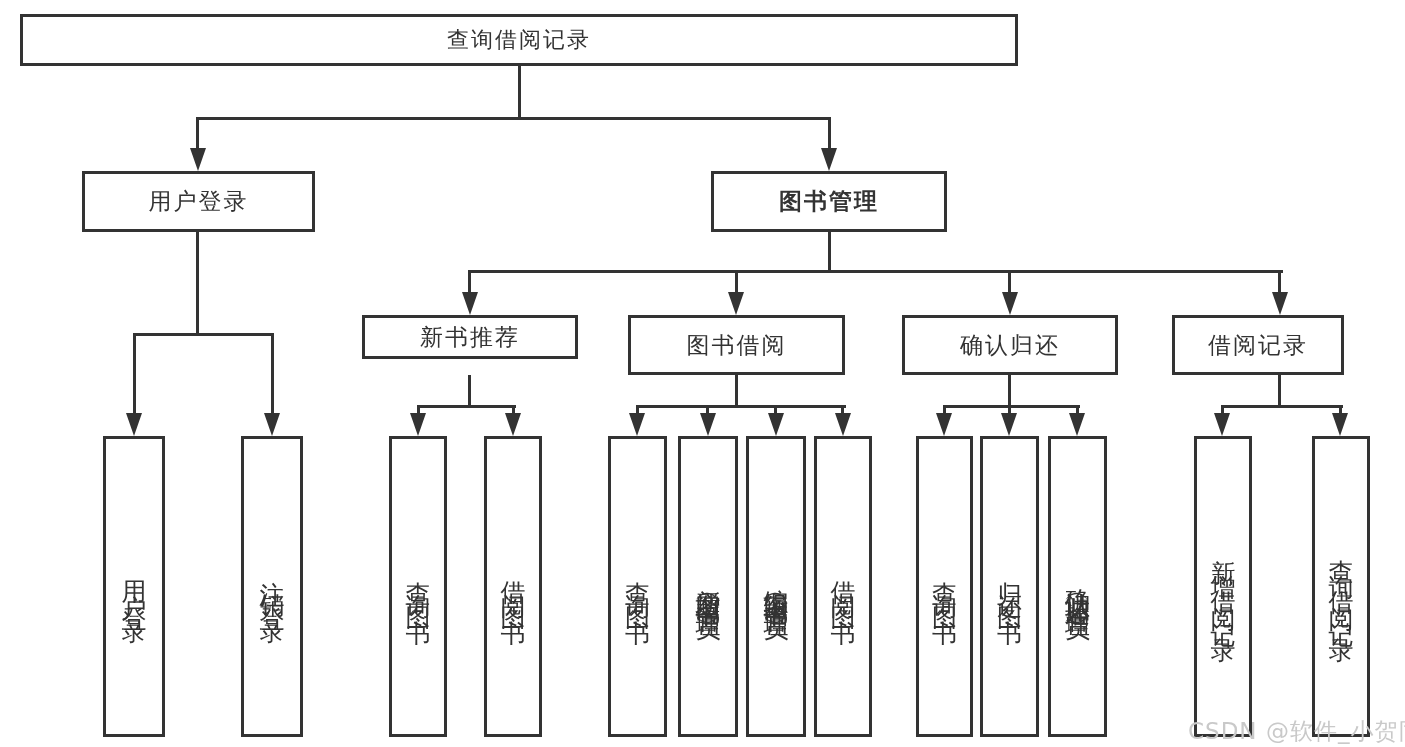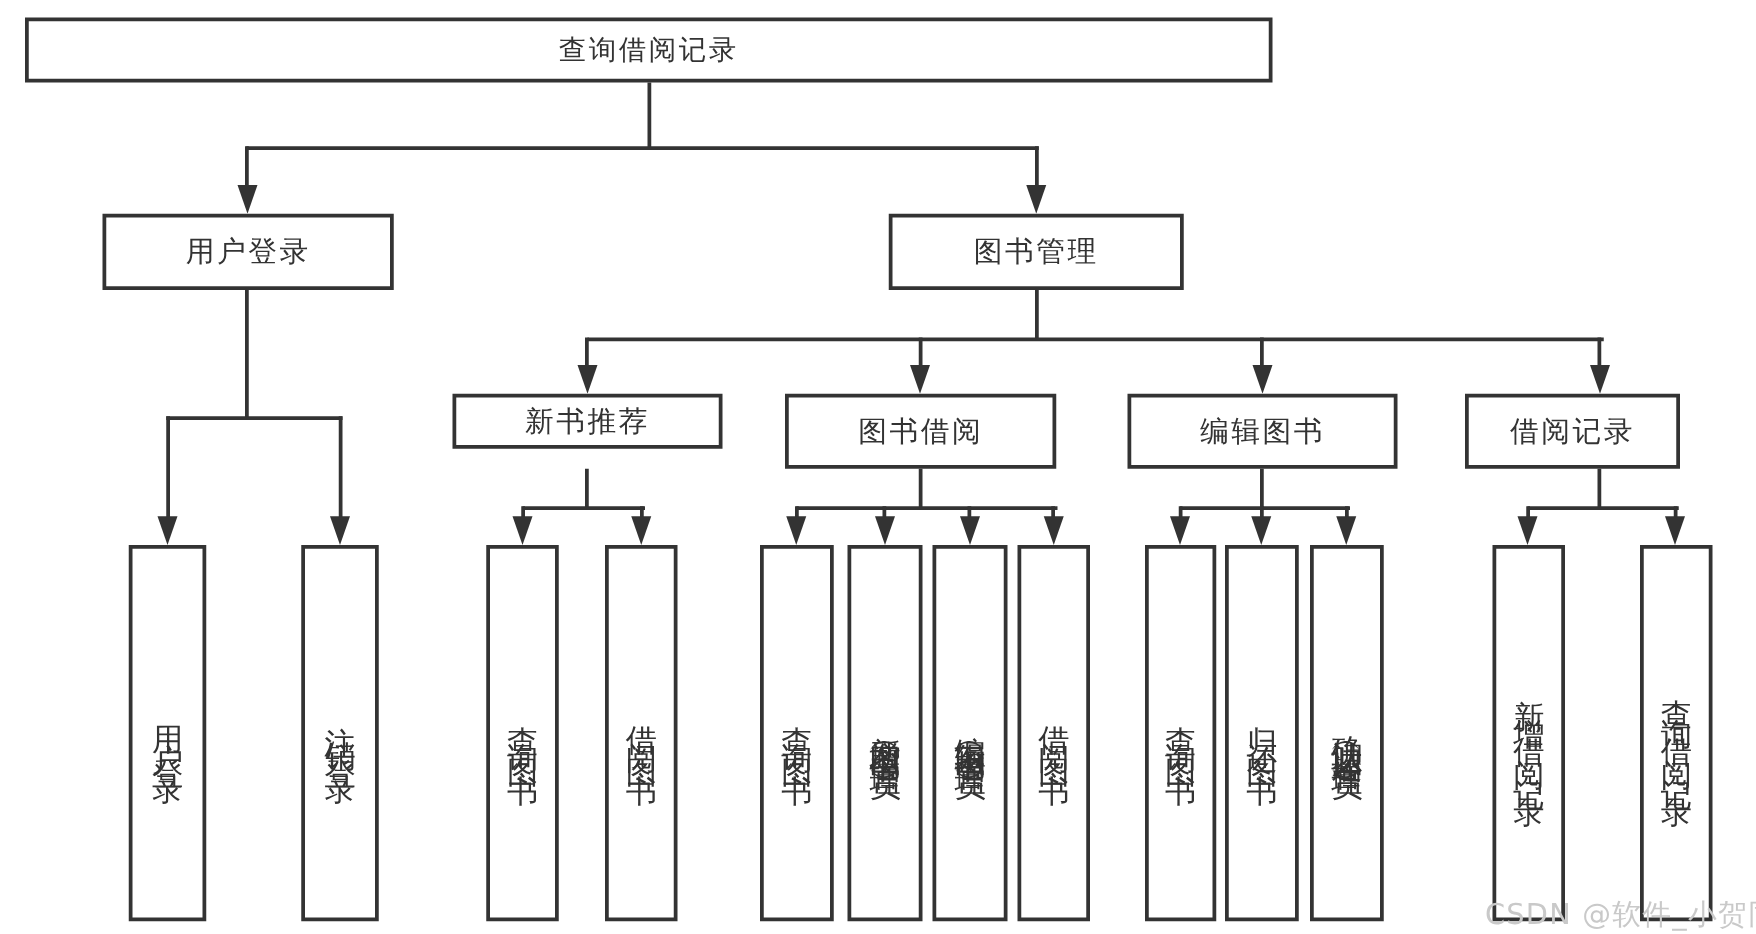--- a/index.html
+++ b/index.html
@@ -39,21 +39,21 @@
 <div class="box hbox root-box" style="left:20px;top:14px;width:998px;height:52px;">查询借阅记录</div>
 
 <div class="vline" style="left:518px;top:66px;height:52px;"></div>
 <div class="hline" style="left:197px;top:117px;width:634px;"></div>
 <div class="vline" style="left:196px;top:117px;height:33px;"></div>
 <div class="arrow" style="left:190px;top:148px;"></div>
 <div class="vline" style="left:828px;top:117px;height:33px;"></div>
 <div class="arrow" style="left:821px;top:148px;"></div>
 
 <div class="box hbox" style="left:82px;top:171px;width:233px;height:61px;">用户登录</div>
-<div class="box hbox" style="left:711px;top:171px;width:236px;height:61px;">图书管理</div>
+<div class="box hbox" style="left:711px;top:171px;width:236px;height:61px;font-weight:bold;">图书管理</div>
 
 <div class="vline" style="left:196px;top:232px;height:104px;"></div>
 <div class="hline" style="left:133px;top:333px;width:141px;"></div>
 <div class="vline" style="left:133px;top:333px;height:82px;"></div>
 <div class="arrow" style="left:126px;top:413px;"></div>
 <div class="vline" style="left:271px;top:333px;height:82px;"></div>
 <div class="arrow" style="left:264px;top:413px;"></div>
 
 <div class="vline" style="left:828px;top:232px;height:40px;"></div>
 <div class="hline" style="left:470px;top:270px;width:813px;"></div>
@@ -61,21 +61,21 @@
 <div class="arrow" style="left:462px;top:292px;"></div>
 <div class="vline" style="left:735px;top:270px;height:24px;"></div>
 <div class="arrow" style="left:728px;top:292px;"></div>
 <div class="vline" style="left:1008px;top:270px;height:24px;"></div>
 <div class="arrow" style="left:1002px;top:292px;"></div>
 <div class="vline" style="left:1278px;top:270px;height:24px;"></div>
 <div class="arrow" style="left:1272px;top:292px;"></div>
 
 <div class="box hbox" style="left:362px;top:315px;width:216px;height:44px;">新书推荐</div>
 <div class="box hbox" style="left:628px;top:315px;width:217px;height:60px;">图书借阅</div>
-<div class="box hbox" style="left:902px;top:315px;width:216px;height:60px;">编辑图书</div>
+<div class="box hbox" style="left:902px;top:315px;width:216px;height:60px;">确认归还</div>
 <div class="box hbox" style="left:1172px;top:315px;width:172px;height:60px;">借阅记录</div>
 
 <div class="vline" style="left:468px;top:375px;height:33px;"></div>
 <div class="hline" style="left:418px;top:405px;width:98px;"></div>
 <div class="vline" style="left:417px;top:405px;height:12px;"></div>
 <div class="arrow" style="left:410px;top:413px;"></div>
 <div class="vline" style="left:512px;top:405px;height:12px;"></div>
 <div class="arrow" style="left:505px;top:413px;"></div>
 
 <div class="vline" style="left:735px;top:375px;height:33px;"></div>

